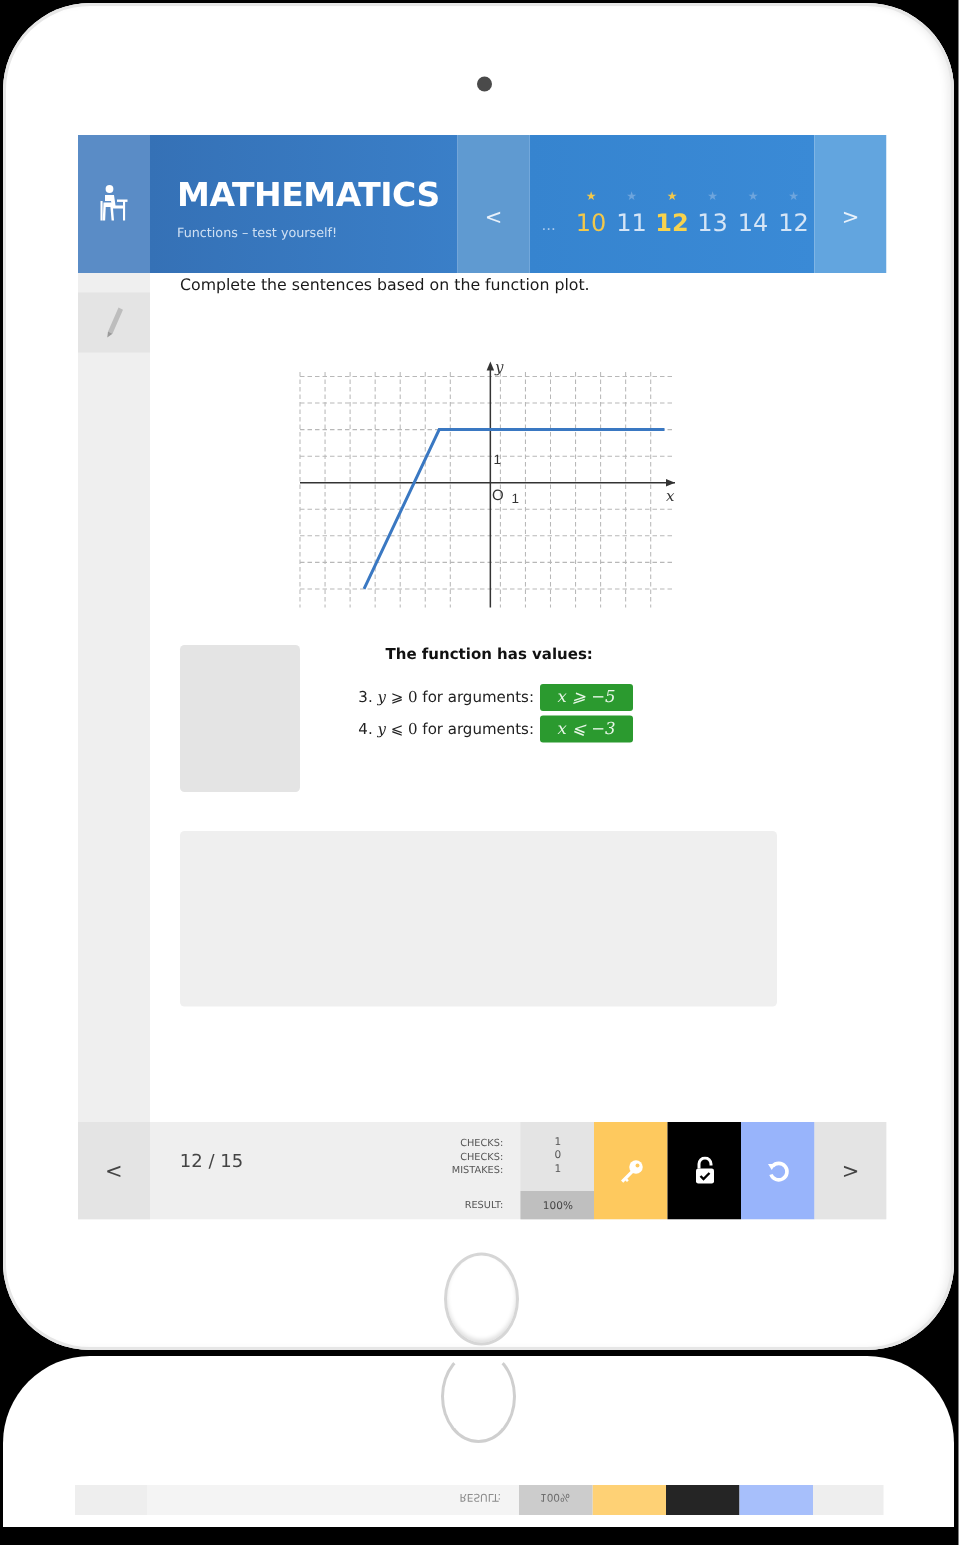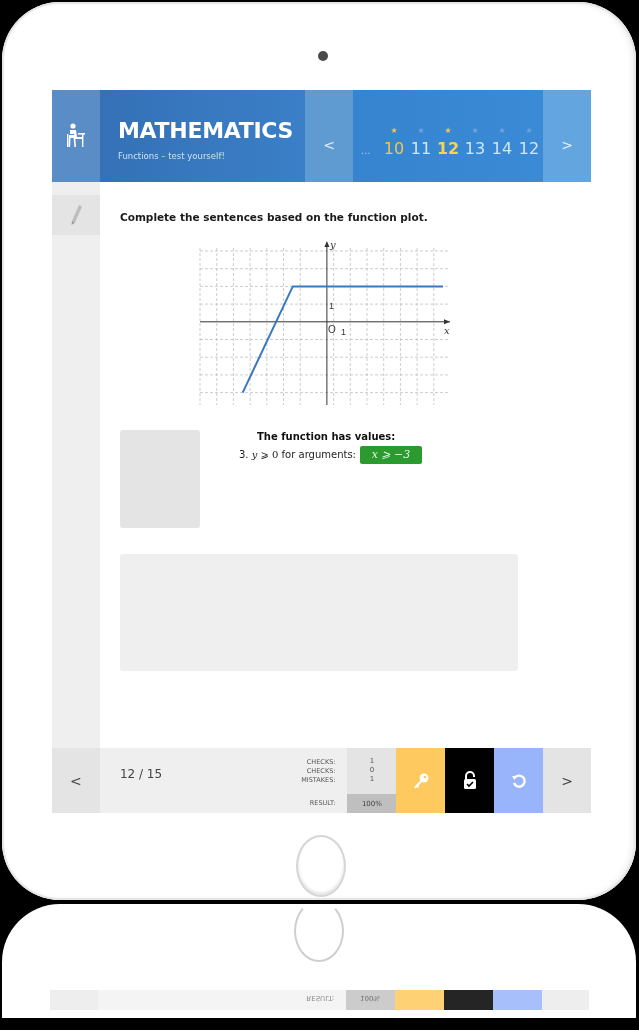--- a/index.html
+++ b/index.html
@@ -22,25 +22,25 @@
   .h-nums .dots{color:#a9c9ec;font-size:10px;margin-right:10px;margin-bottom:2px;}
   .num{width:27px;text-align:center;position:relative;color:#d5e5f6;font-size:16px;}
   .num .star{position:absolute;top:-13px;left:0;width:100%;font-size:8px;color:#6ea5dd;}
   .num.done{color:#f2c84b;}
   .num.done .star{color:#f2c84b;}
   .num.cur{color:#f8d34d;font-weight:bold;}
   .num.cur .star{color:#f2c84b;}
   .h-next{width:48px;height:92px;background:#62a5df;color:#e9f2fb;font-size:14px;display:flex;align-items:center;justify-content:center;padding-top:18px;box-sizing:border-box;}
   .sidebar{position:absolute;left:0;top:92px;width:48px;height:566px;background:#efefef;}
   .pencil-tile{position:absolute;left:0;top:13px;width:48px;height:40px;background:#e4e4e4;display:flex;align-items:center;justify-content:center;}
-  .prompt{position:absolute;left:68px;top:121px;font-size:10.5px;font-weight:bold;color:#1a1a1a;text-align:center;}
+  .prompt{position:absolute;left:68px;top:94px;font-size:10.5px;font-weight:normal;color:#1a1a1a;text-align:center;}
   .plot{position:absolute;left:140px;top:145px;width:270px;height:175px;}
   .img-placeholder{position:absolute;left:68px;top:340px;width:80px;height:98px;background:#e4e4e4;border-radius:3px;}
   .answers{position:absolute;left:175px;top:341px;width:230px;}
-  .answers .head{font-size:10px;font-weight:bold;color:#111;margin-left:30px;margin-bottom:2px;}
+  .answers .head{font-size:10px;font-weight:bold;color:#111;margin-left:30px;margin-bottom:12px;}
   .row{display:flex;align-items:center;justify-content:flex-end;height:21px;margin-right:35px;}
   .row .lbl{font-size:10px;color:#222;margin-right:4px;white-space:nowrap;}
   .row .lbl i{font-family:"DejaVu Serif",serif;font-style:italic;}
   .row .lbl .m{font-family:"DejaVu Serif",serif;}
   .chip{width:62px;height:18px;background:#2b9a2f;border-radius:2px;color:#e9f7e9;font-family:"DejaVu Serif",serif;font-style:italic;font-size:11px;display:flex;align-items:center;justify-content:center;}
   .big-placeholder{position:absolute;left:68px;top:464px;width:398px;height:117px;background:#efefef;border-radius:3px;}
   .footer{position:absolute;left:0;top:658px;width:539px;height:65px;display:flex;background:#efefef;}
   .f-prev{width:48px;height:65px;background:#e4e4e4;color:#444;font-size:14px;display:flex;align-items:center;justify-content:center;}
   .f-page{width:70px;padding-left:20px;color:#444;font-size:12px;display:flex;align-items:center;padding-bottom:14px;box-sizing:border-box;}
   .f-labels{width:178px;position:relative;}
@@ -137,21 +137,25 @@
       <text x="137" y="74" font-family="Liberation Sans, sans-serif" font-size="9" fill="#333">1</text>
       <polyline points="50.7,157.6 100.8,51.4 251,51.4" fill="none" stroke="#3a78c2" stroke-width="2"></polyline>
     </svg>
 
     <div class="img-placeholder"></div>
 
     <div class="answers">
       <div class="head">The function has values:</div>
       <div class="row">
         <span class="lbl"><span>3.</span> <i>y</i><span class="m"> ⩾ 0</span> <span>for arguments:</span></span>
-        <div class="chip">x ⩾ −3</div>
+        <div class="chip">x ⩾ −5</div>
+      </div>
+      <div class="row">
+        <span class="lbl"><span>4.</span> <i>y</i><span class="m"> ⩽ 0</span> <span>for arguments:</span></span>
+        <div class="chip">x ⩽ −3</div>
       </div>
     </div>
 
     <div class="big-placeholder"></div>
 
     <div class="footer">
       <div class="f-prev">&lt;</div>
       <div class="f-page">12 / 15</div>
       <div class="f-labels">
         <div style="top:10px">CHECKS:</div>

